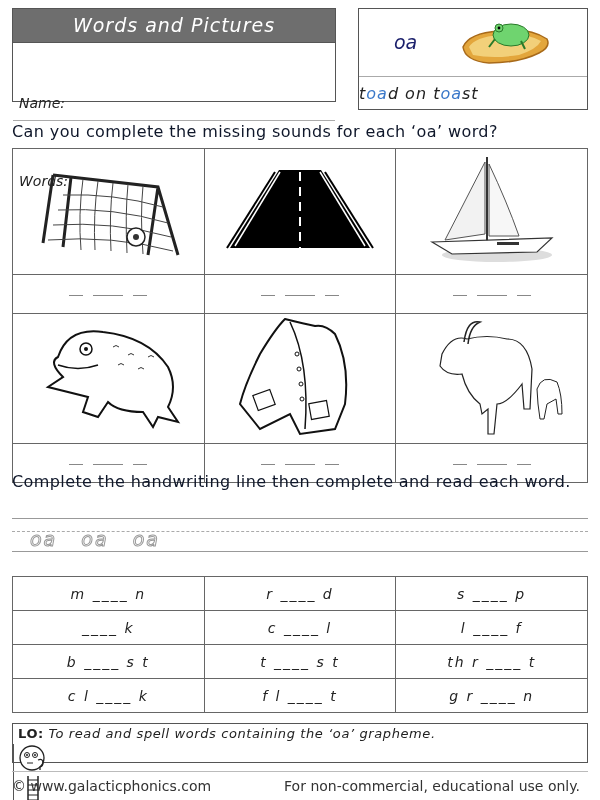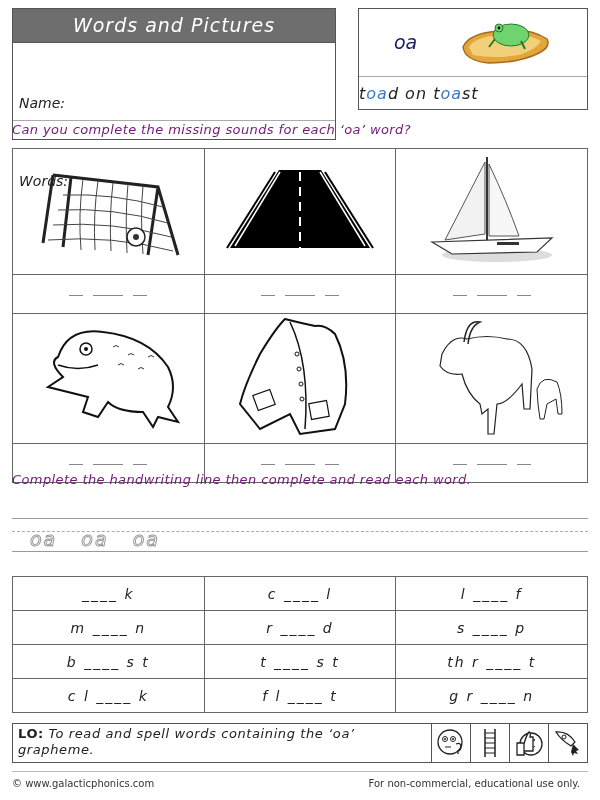--- a/index.html
+++ b/index.html
@@ -1,43 +1,43 @@
 <!DOCTYPE html>
 <html><head>
 <meta charset="utf-8">
 <style>
   html, body { margin:0; padding:0; background:#ffffff; }
   body { width:600px; height:800px; position:relative; overflow:hidden;
          font-family:"DejaVu Sans", sans-serif; color:#222; }
   .abs { position:absolute; }
-  .title-box { left:12px; top:8px; width:324px; height:132px; border:1px solid #555; box-sizing:border-box; }
+  .title-box { left:12px; top:8px; width:324px; height:94px; border:1px solid #555; box-sizing:border-box; }
   .title-bar { height:33px; background:#6e6e6e; color:#fff; font-size:19px; font-style:italic;
                text-align:center; line-height:33px; letter-spacing:1px; border-bottom:1px solid #555; }
   .field-row { height:33px; border-bottom:1px solid #aaa; font-size:14px; font-style:italic;
                line-height:33px; padding-left:6px; color:#222;margin-top:44px; }
   .field-row:last-child { border-bottom:none; }
   .phon-box { left:358px; top:8px; width:230px; height:102px; border:1px solid #555; box-sizing:border-box; }
   .phon-top { height:67px; border-bottom:1px solid #aaa; position:relative; }
   .phon-grapheme { position:absolute; left:35px; top:22px; font-size:19px; font-style:italic; color:#1a1f6b; }
   .phon-bottom { height:34px; text-align:left; line-height:34px; font-size:16px; font-style:italic; letter-spacing:1px; color:#222; }
   .hl { color:#3a78c9; }
-  .instr { left:12px; font-size:13px; font-style:italic; color:#701a75; letter-spacing:0.4px; }
+  .instr { left:12px; font-size:16px; color:#0f172a; letter-spacing:0.4px; }
   table.grid { border-collapse:collapse; position:absolute; left:12px; width:576px; table-layout:fixed; }
   table.grid td { border:1px solid #666; padding:0; text-align:center; vertical-align:middle; }
   .img-cell { height:125px; }
   .blank-cell { height:38px; color:#888; font-size:13px; letter-spacing:2px; }
   .blanks span { display:inline-block; border-bottom:1px solid #888; height:1px; margin:0 5px; vertical-align:middle; }
   .word-cell { height:33px; font-size:14px; font-style:italic; color:#222; letter-spacing:2px; }
   .hw-line { position:absolute; left:12px; width:576px; }
-  .lo-box { left:12px; top:723px; width:576px; height:40px; border:1px solid #555; box-sizing:border-box; display:flex; }
+  .lo-box { left:12px; top:723px; width:576px; height:40px; border:1px solid #555; box-sizing:border-box; display:flex;flex-direction:column; }
   .lo-text { flex:1; font-size:13px; font-style:italic; padding:2px 5px; line-height:16px; letter-spacing:0.6px; }
   .lo-text b { font-style:normal; }
   .lo-icon { width:38px; border-left:1px solid #555; display:flex; align-items:center; justify-content:center; }
   .footer-line { left:12px; top:771px; width:576px; border-top:1px solid #bbb; }
-  .footer { top:778px; font-size:10px; color:#333; }
+  .footer { top:778px; font-size:14px; color:#333; }
 </style>
 </head>
 <body>
 
 <div class="abs title-box">
   <div class="title-bar">Words and Pictures</div>
   <div class="field-row"><span>Name:</span></div>
   <div class="field-row"><span>Words:</span></div>
 </div>
 
@@ -154,28 +154,28 @@
 <div class="abs instr" style="top:472px">Complete the handwriting line then complete and read each word.</div>
 
 <div class="hw-line" style="top:518px;border-top:1px solid #999"></div>
 <div class="hw-line" style="top:531px;border-top:1px dashed #aaa"></div>
 <div class="hw-line" style="top:551px;border-top:1px solid #999"></div>
 <div class="abs" style="left:30px;top:528px;font-size:19px;font-style:italic;color:transparent;-webkit-text-stroke:1px #999;letter-spacing:2px;word-spacing:16px;"><span>oa</span> <span>oa</span> <span>oa</span></div>
 
 <table class="grid" style="top:576px">
   <tbody>
       <tr>
+    <td class="word-cell">m ____ n</td>
+    <td class="word-cell">r ____ d</td>
+    <td class="word-cell">s ____ p</td>
+  </tr>
+  <tr>
     <td class="word-cell">____ k</td>
     <td class="word-cell">c ____ l</td>
     <td class="word-cell">l ____ f</td>
-  </tr>
-  <tr>
-    <td class="word-cell">m ____ n</td>
-    <td class="word-cell">r ____ d</td>
-    <td class="word-cell">s ____ p</td>
   </tr>
   <tr>
     <td class="word-cell">b ____ s t</td>
     <td class="word-cell">t ____ s t</td>
     <td class="word-cell">th r ____ t</td>
   </tr>
   <tr>
     <td class="word-cell">c l ____ k</td>
     <td class="word-cell">f l ____ t</td>
     <td class="word-cell">g r ____ n</td>

